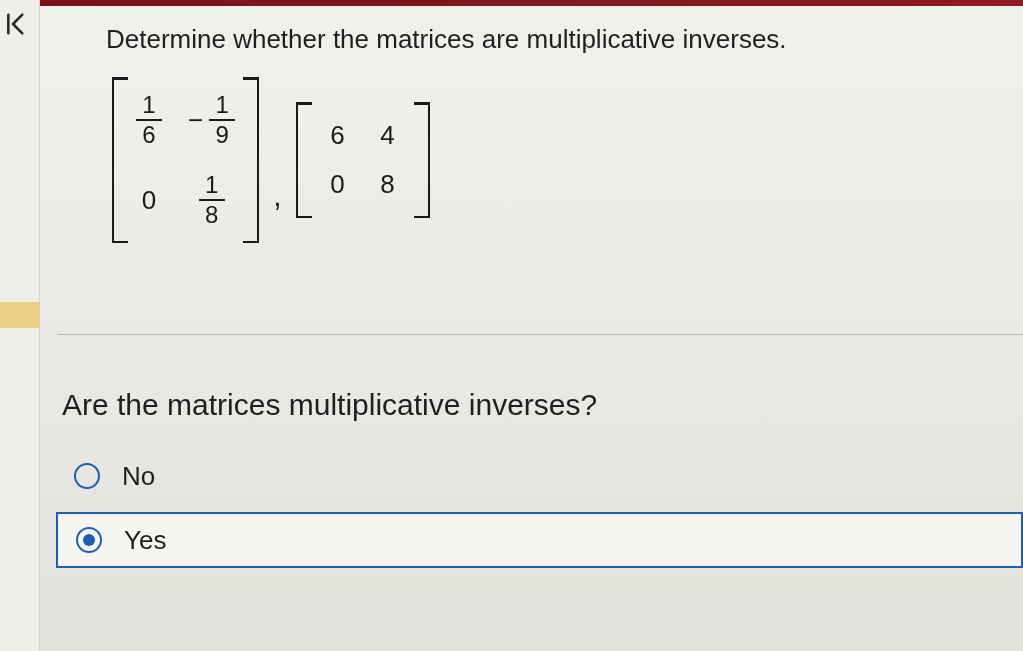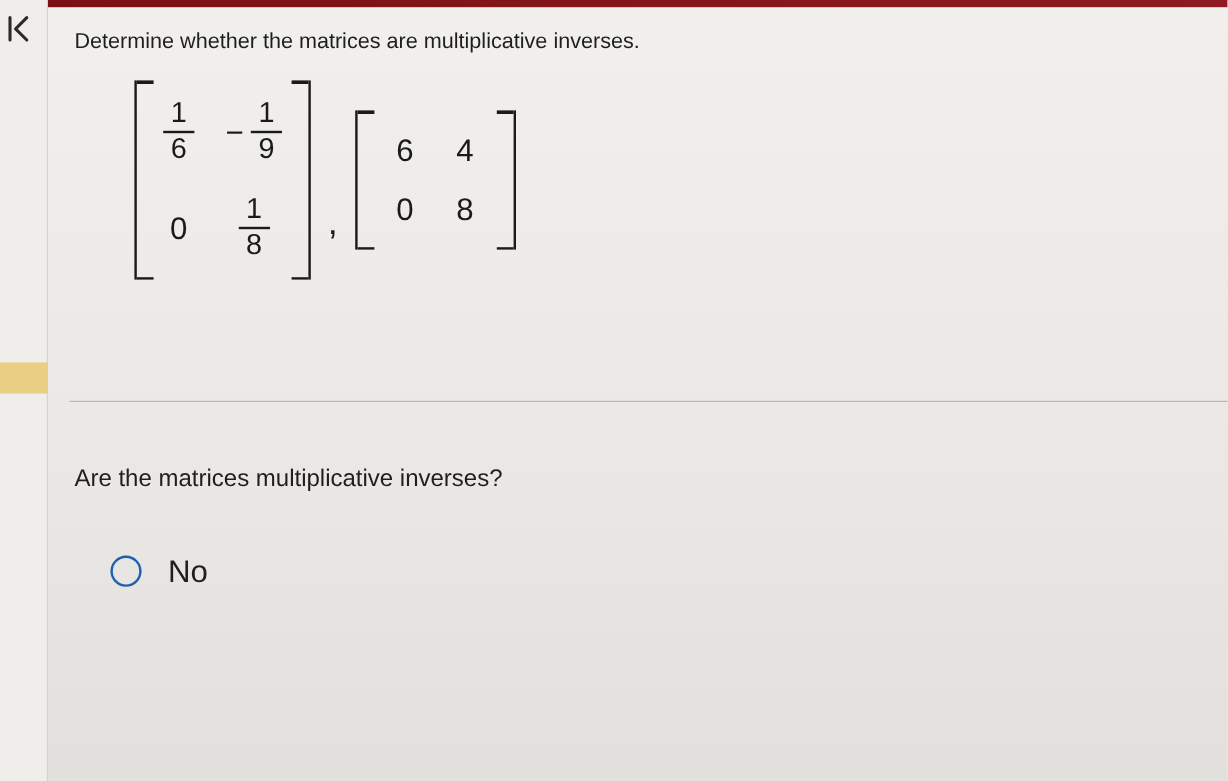--- a/index.html
+++ b/index.html
@@ -30,22 +30,23 @@
     background: #e9cf83;
   }
   .back-icon {
     position: absolute; left: 6px; top: 10px; width: 28px; height: 28px;
     color: #2a2a2a;
   }
   .content {
     position: absolute; left: 62px; top: 24px; right: 0;
   }
   .prompt {
-    font-size: 18px;
+    font-size: 26px;
     color: #1f1f1f;
+    margin-left: 44px;
   }
   .math-row {
     margin-top: 22px;
     display: flex;
     align-items: center;
     gap: 14px;
     padding-left: 50px;
   }
   .matrix {
     display: flex;
@@ -85,24 +86,24 @@
   .frac .bar { width: 100%; min-width: 26px; height: 2px; background: #1a1a1a; }
   .withneg { display: inline-flex; align-items: center; gap: 6px; }
   .neg { font-size: 26px; line-height: 1; }
   .comma { font-size: 30px; color: #1a1a1a; align-self: flex-end; padding-bottom: 30px; }
   .divider {
     position: absolute; left: 58px; right: 0; top: 334px;
     height: 1px; background: #b9b7b2;
   }
   .question {
     position: absolute; left: 62px; top: 388px;
-    font-size: 20px; color: #1f1f1f;
+    font-size: 30px; color: #1f1f1f;
   }
   .options {
-    position: absolute; left: 74px; right: 0; top: 448px;
+    position: absolute; left: 56px; right: 0; top: 448px;
     display: flex; flex-direction: column; gap: 8px;
   }
   .option {
     display: flex; align-items: center; gap: 22px;
     height: 56px;
     padding: 0 18px;
     font-size: 26px;
     color: #1f1f1f;
     cursor: pointer;
   }
@@ -206,15 +207,21 @@
 
   <div class="divider"></div>
 
   <div class="question">Are the matrices multiplicative inverses?</div>
 
   <div class="options">
     <div class="option unselected">
       <span class="radio"></span>
       <span>No</span>
     </div>
+    <div class="option selected">
+      <span class="radio">
+          <span class="dot"></span>
+        </span>
+      <span>Yes</span>
+    </div>
   </div>
 
 </div>
 
 </body></html>

